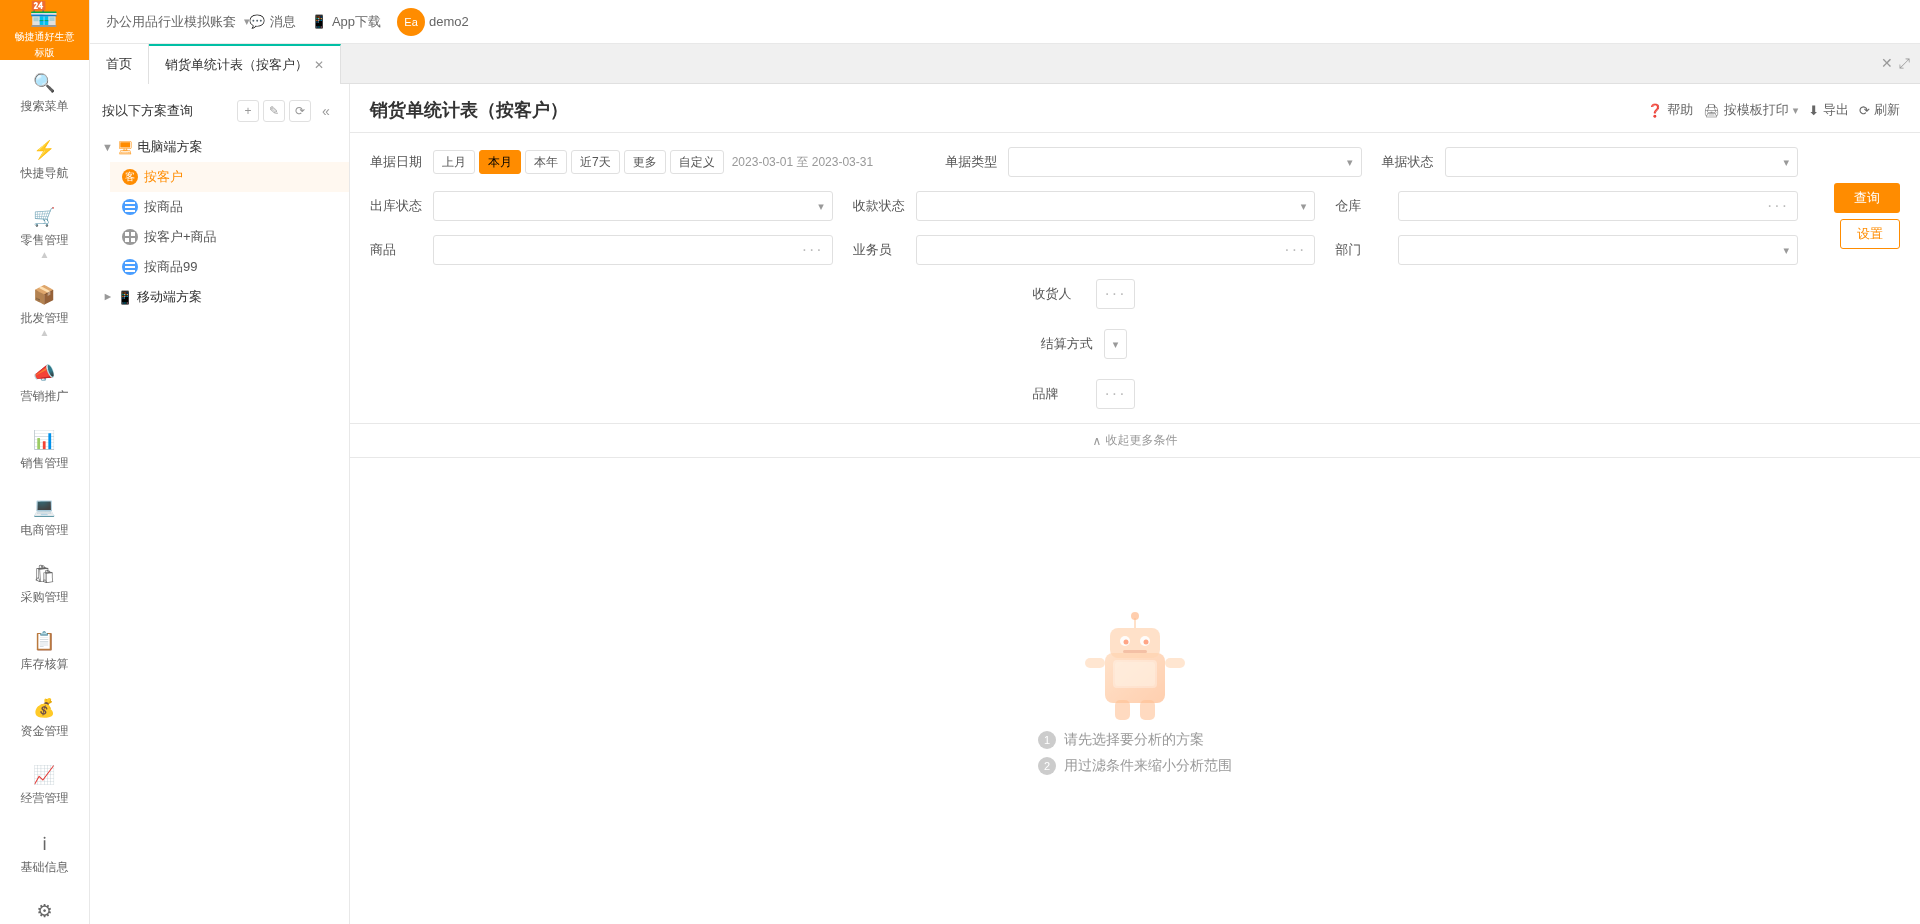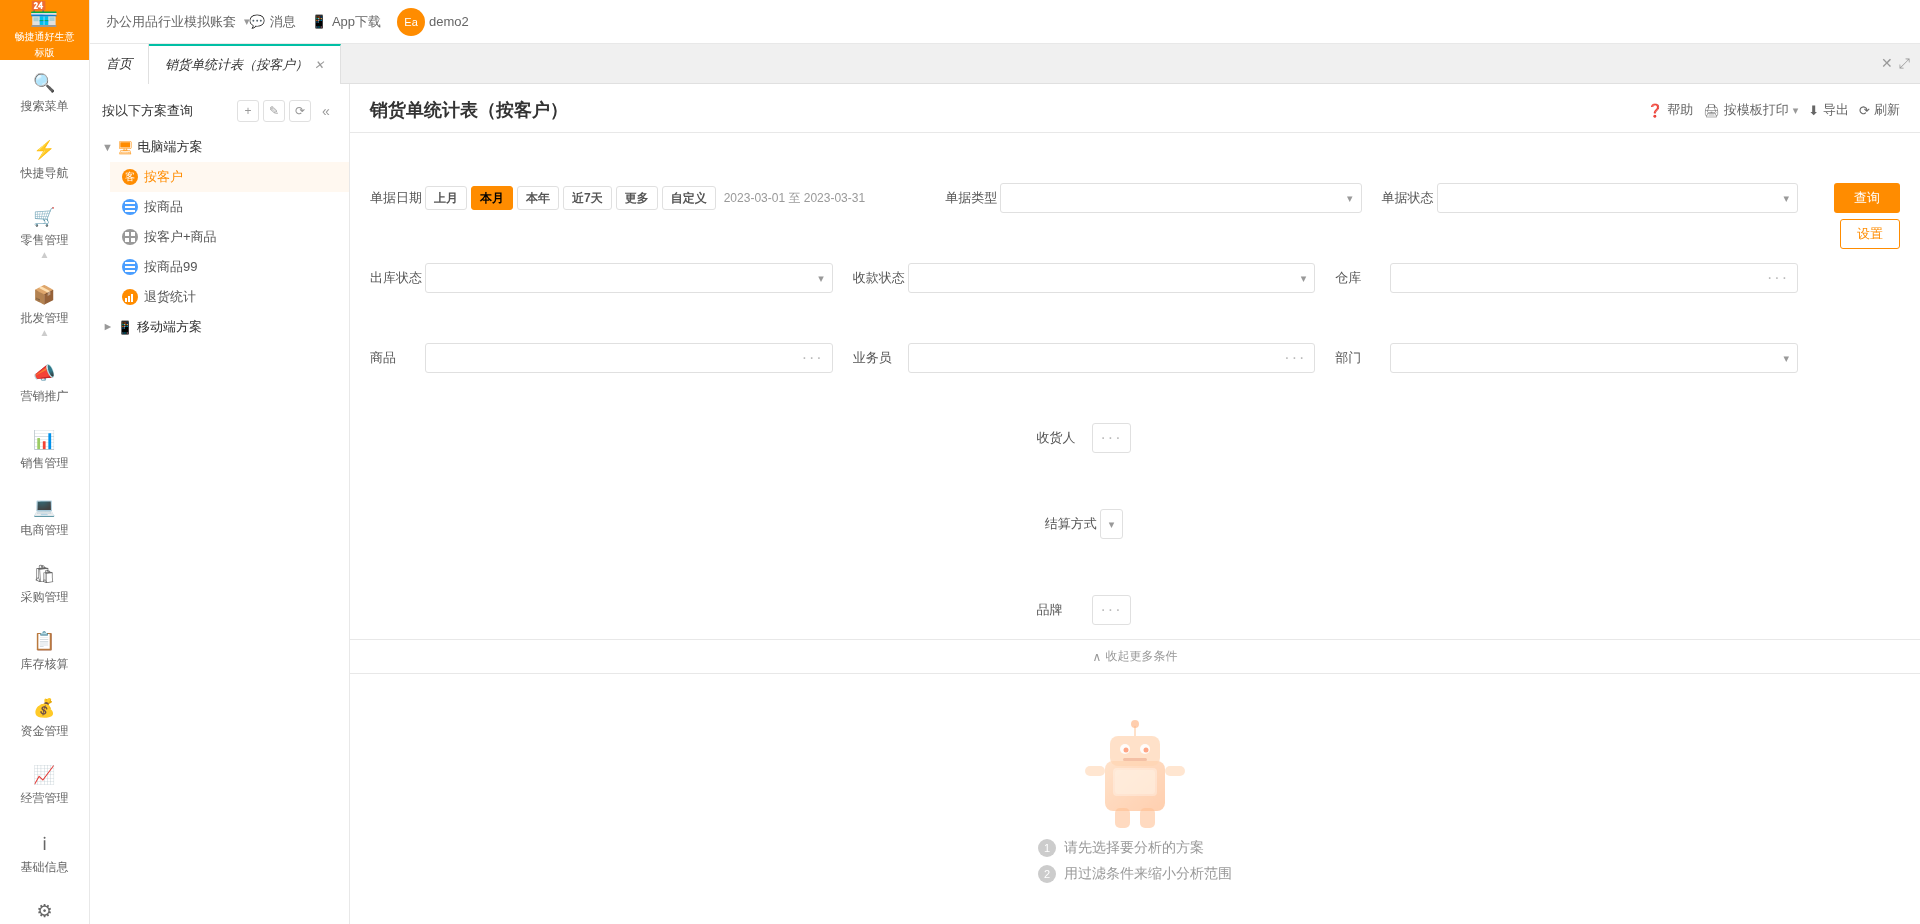--- a/index.html
+++ b/index.html
@@ -19,21 +19,21 @@
     
     .topbar { height: 44px; background: #fff; border-bottom: 1px solid #e8e8e8; display: flex; align-items: center; justify-content: flex-start; padding: 0 16px; }
     .topbar-left { display: flex; align-items: center; gap: 8px; color: #666; font-size: 13px; }
     .topbar-left .dropdown-icon { font-size: 11px; color: #999; cursor: pointer; }
     .topbar-right { display: flex; align-items: center; gap: 16px; font-size: 13px; color: #666; }
     .topbar-right .item { display: flex; align-items: center; gap: 4px; cursor: pointer; }
     .topbar-right .avatar { width: 28px; height: 28px; border-radius: 50%; background: #ff8c00; display: flex; align-items: center; justify-content: center; color: #fff; font-size: 11px; }
 
     
     .tabs { height: 40px; background: #f0f0f0; display: flex; align-items: center; padding: 0; border-bottom: 1px solid #e0e0e0; }
-    .tab { height: 40px; display: flex; align-items: center; padding: 0 16px; cursor: pointer; font-size: 13px; color: #666; border-right: 1px solid #e0e0e0; gap: 6px; font-style: italic; }
+    .tab { height: 40px; display: flex; align-items: center; padding: 0 16px; cursor: pointer; font-size: 13px; color: #666; border-right: 1px solid #e0e0e0; gap: 6px; }
     .tab.home { background: #fff; color: #333; }
     .tab.active { background: #fff; color: #333; border-top: 2px solid #00bfa5; }
     .tab .close-btn { font-size: 12px; color: #999; cursor: pointer; }
     .win-area { margin-left: auto; display: flex; gap: 6px; padding-right: 10px; }
     .win-btn { cursor: pointer; color: #999; font-size: 14px; }
 
     
     .content { flex: 1; display: flex; overflow: hidden; }
 
     
@@ -59,27 +59,27 @@
     
     .page-header { background: #fff; padding: 14px 20px 10px; border-bottom: 1px solid #e8e8e8; display: flex; align-items: center; justify-content: space-between; }
     .page-title { font-size: 18px; font-weight: bold; color: #333; }
     .page-actions { display: flex; gap: 10px; align-items: center; font-size: 13px; color: #666; }
     .page-actions .action { display: flex; align-items: center; gap: 4px; cursor: pointer; }
 
     
     .filter-area { background: #fff; padding: 14px 20px; border-bottom: 1px solid #e8e8e8; }
     .filter-row { display: flex; align-items: center; margin-bottom: 14px; gap: 20px; }
     .filter-row:last-child { margin-bottom: 0; flex-direction: column; }
-    .filter-item { display: flex; align-items: center; flex: 1; margin-top: 36px; }
+    .filter-item { display: flex; align-items: center; gap: 8px; flex: 1; }
     .filter-label { color: #555; font-size: 13px; white-space: nowrap; min-width: 55px; }
     .filter-input { flex: 1; height: 30px; border: 1px solid #e0e0e0; border-radius: 3px; padding: 0 8px; font-size: 13px; color: #333; display: flex; align-items: center; justify-content: space-between; cursor: pointer; background: #fff; }
     .filter-input .chevron { color: #999; font-size: 11px; }
     .filter-input .dots { color: #bbb; font-size: 16px; letter-spacing: 2px; }
     .date-range { display: flex; align-items: center; gap: 4px; }
-    .date-btn { height: 24px; padding: 0 8px; border: 1px solid #e0e0e0; border-radius: 3px; cursor: pointer; font-size: 12px; color: #555; background: #fff; display: flex; align-items: center; font-weight: bold; }
+    .date-btn { height: 24px; padding: 0 8px; border: 1px solid #e0e0e0; border-radius: 3px; cursor: pointer; font-size: 12px; color: #555; background: #fff; display: flex; align-items: center; }
     .date-btn.active { background: #ff8c00; color: #000000; border-color: #ff8c00; }
     .date-range-text { font-size: 12px; color: #999; margin-left: 4px; }
 
     
     .btn-query { background: #ff8c00; color: #fff; border: none; border-radius: 3px; padding: 6px 20px; font-size: 13px; cursor: pointer; }
     .btn-settings { background: #fff; color: #ff8c00; border: 1px solid #ff8c00; border-radius: 3px; padding: 5px 16px; font-size: 13px; cursor: pointer; margin-top: 6px; }
 
     .query-btn-area { display: flex; flex-direction: column; align-items: flex-end; padding: 0 0 0 20px; min-width: 80px; margin-top: 36px; }
 
     
@@ -248,30 +248,20 @@
             </div>
             <div class="tree-item">
               <div class="item-icon" style="background:#4a9eff">
                 <svg width="10" height="10" viewBox="0 0 10 10">
                     <rect x="0" y="0" width="10" height="2" fill="#fff"></rect>
                     <rect x="0" y="4" width="10" height="2" fill="#fff"></rect>
                     <rect x="0" y="8" width="10" height="2" fill="#fff"></rect>
                   </svg>
               </div>
               <span>按商品99</span>
-            </div>
-            <div class="tree-item">
-              <div class="item-icon" style="background:#ff8c00">
-                <svg width="10" height="10" viewBox="0 0 10 10">
-                    <rect x="0" y="6" width="2" height="4" fill="#fff"></rect>
-                    <rect x="3" y="4" width="2" height="6" fill="#fff"></rect>
-                    <rect x="6" y="2" width="2" height="8" fill="#fff"></rect>
-                  </svg>
-              </div>
-              <span>退货统计</span>
             </div>
           </div>
         </div>
 
         <div class="tree-group">
           <div class="tree-group-header">
             <span class="arrow" style="transform:rotate(-90deg);display:inline-block">▼</span>
             <span class="group-icon">📱</span>
             <span>移动端方案</span>
           </div>

